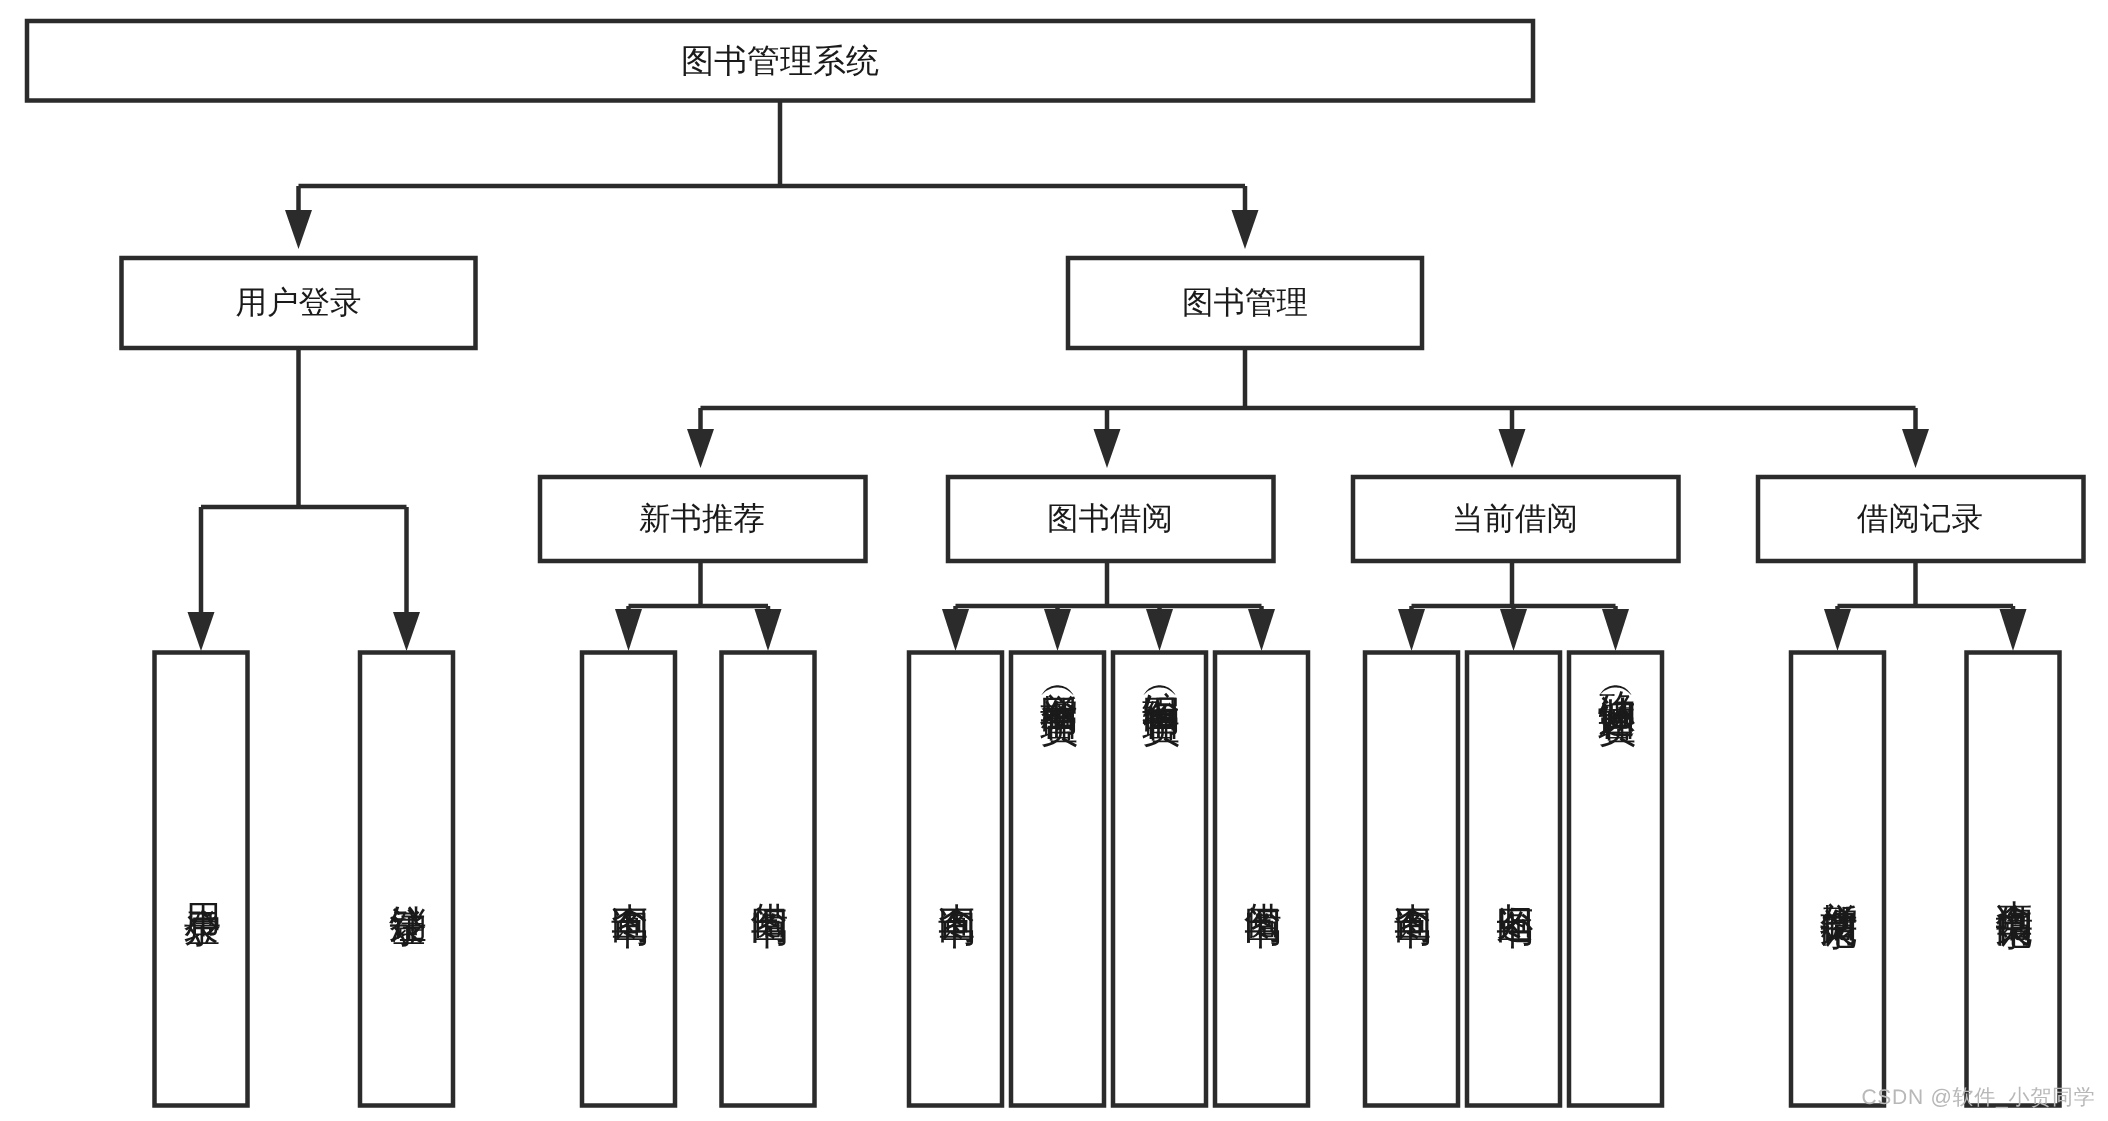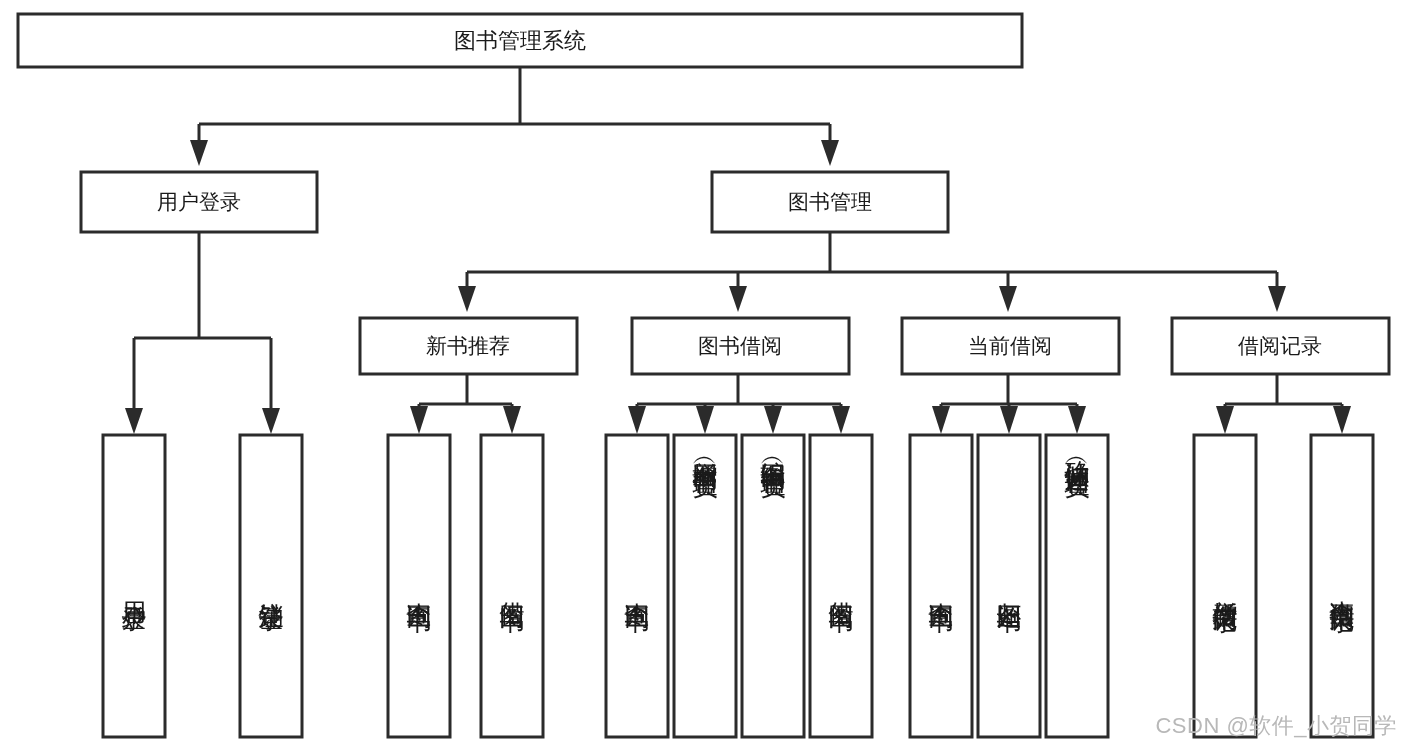--- a/index.html
+++ b/index.html
@@ -69,21 +69,21 @@
     pointer-events: none;
   }
   .vlabel.top-aligned {
     justify-content: flex-start;
   }
   #watermark {
     position: absolute;
     right: 8px;
     bottom: 6px;
     font-family: "Liberation Sans", "DejaVu Sans", sans-serif;
-    font-size: 22px;
+    font-size: 14px;
     color: #b8b8b8;
     letter-spacing: 0.5px;
     white-space: nowrap;
   }
 </style>
 </head>
 <body>
 
 <div id="diagram-root">
 

